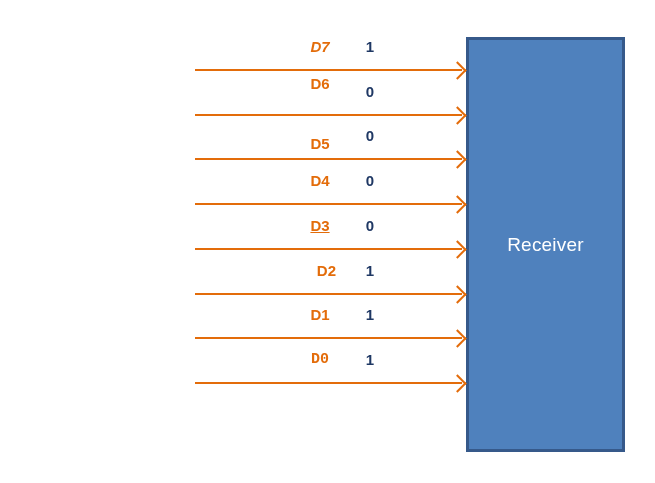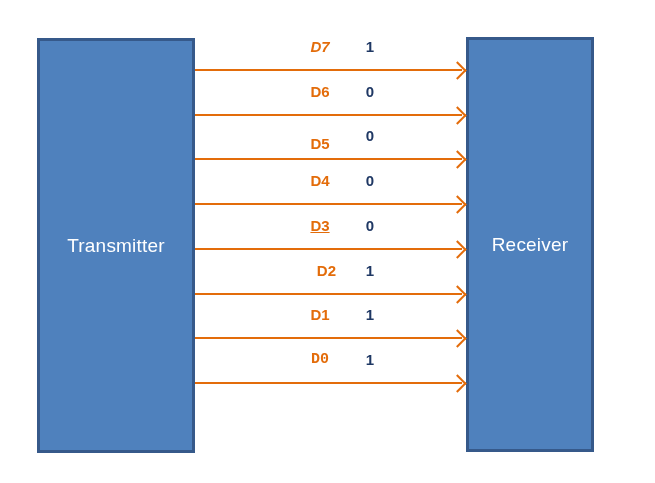--- a/index.html
+++ b/index.html
@@ -22,21 +22,21 @@
     overflow:hidden;
   }
   .box{
     position:absolute;
     box-sizing:border-box;
     background:var(--box-fill);
     border:3px solid var(--box-border);
     display:flex;align-items:center;justify-content:center;
   }
   .box-transmitter{left:37px;top:38px;width:158px;height:415px;}
-  .box-receiver{left:466px;top:37px;width:128px;height:415px;}
+  .box-receiver{left:466px;top:37px;width:159px;height:415px;}
   .box-label{
     color:var(--box-text);
     font-size:19px;
     letter-spacing:0.2px;
     white-space:nowrap;
   }
   .channel{position:absolute;left:0;top:0;width:0;height:0;}
   .arrow-line{
     position:absolute;
     left:195px;
@@ -67,37 +67,34 @@
     font-size:15px;font-weight:bold;
     color:var(--bit);
     line-height:20px;
   }
 </style>
 </head>
 <body>
 
 <div class="canvas">
 
-  <div class="box box-transmitter">
-    <span class="box-label">Transmitter</span>
-  </div>
 
   <div class="box box-receiver">
     <span class="box-label">Receiver</span>
   </div>
 
   <div id="bus">
       <div class="channel">
         <span class="ch-name" style="top: 37px; font-style: italic;">D7</span>
         <span class="ch-bit" style="top: 37px;">1</span>
         <div class="arrow-line" style="top: 69px;"></div>
         <span class="arrow-head" style="top: 64px;"></span>
       </div>
       <div class="channel">
-        <span class="ch-name" style="top: 82px;">D6</span>
+        <span class="ch-name" style="top: 74px;">D6</span>
         <span class="ch-bit" style="top: 82px;">0</span>
         <div class="arrow-line" style="top: 114px;"></div>
         <span class="arrow-head" style="top: 109px;"></span>
       </div>
       <div class="channel">
         <span class="ch-name" style="top: 134px;">D5</span>
         <span class="ch-bit" style="top: 126px;">0</span>
         <div class="arrow-line" style="top: 158px;"></div>
         <span class="arrow-head" style="top: 153px;"></span>
       </div>

